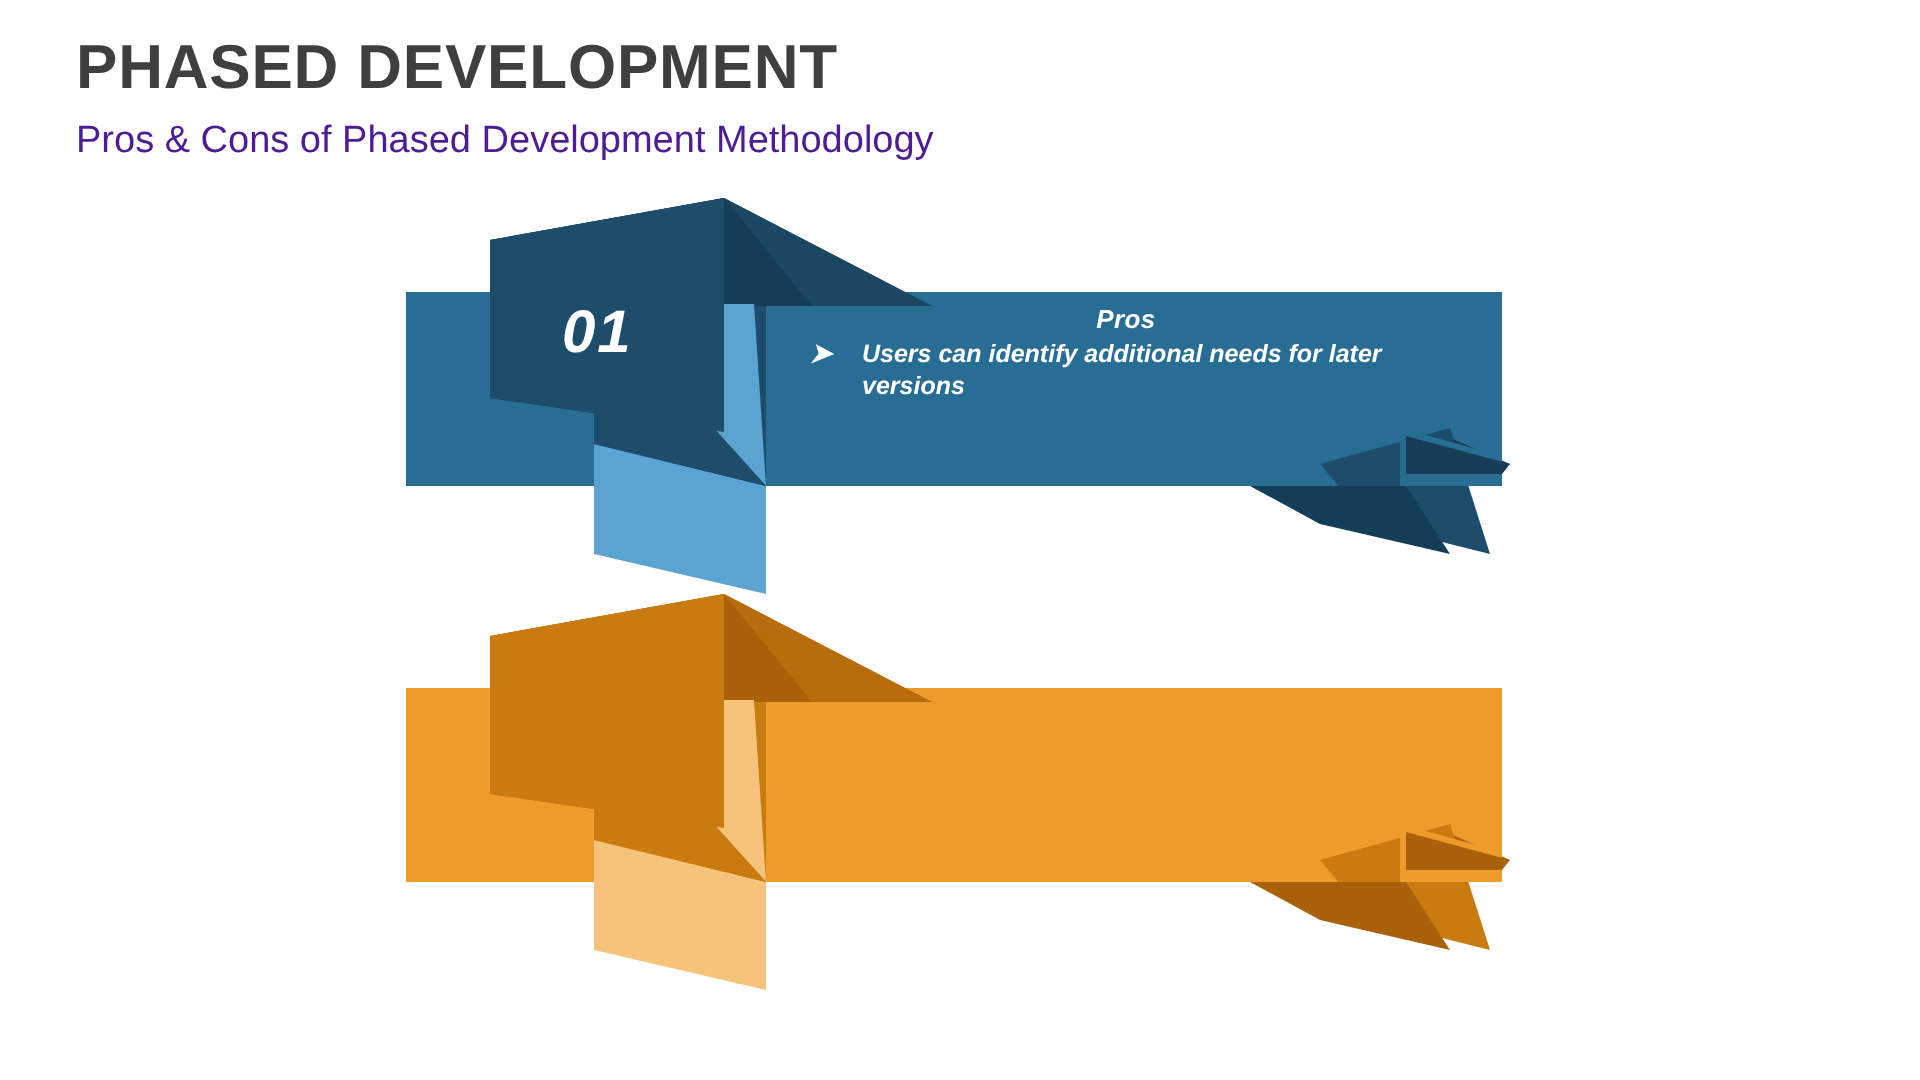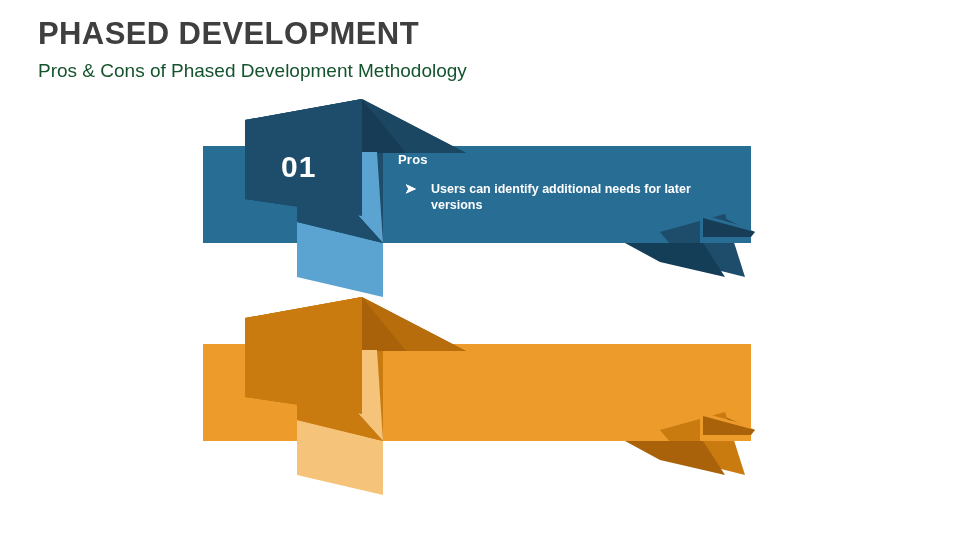--- a/index.html
+++ b/index.html
@@ -29,29 +29,30 @@
     letter-spacing: 0.4px;
     color: #3f3f3f;
     white-space: nowrap;
   }
   .subtitle {
     position: absolute;
     left: 38px;
     top: 60px;
     font-size: 19px;
     font-weight: normal;
-    color: #14532d;
+    color: #4c1d95;
     white-space: nowrap;
   }
 
   
   .group {
     position: absolute;
     left: 0;
     width: 880px;
+    font-style: italic;
   }
   #group-1 { top: 0; height: 300px; }
   #group-2 { top: 198px; height: 300px; }
 
   .svg-layer {
     position: absolute;
     left: 0;
     top: 0;
     width: 960px;
     height: 300px;
@@ -70,25 +71,25 @@
   #num-1 { left: 281px; top: 152px; }
 
   
   .content {
     position: absolute;
     color: #ffffff;
   }
   #content-1 { left: 398px; top: 152px; width: 330px; }
 
   .heading {
-    text-align: left;
+    text-align: center;
     font-size: 13px;
     font-weight: bold;
     color: #ffffff;
-    margin: 0 0 15px 0;
+    margin: 0 0 3px 0;
     letter-spacing: 0.2px;
   }
   .bullets {
     list-style: none;
     margin: 0;
     padding: 0;
   }
   .bullet {
     position: relative;
     padding-left: 33px;

